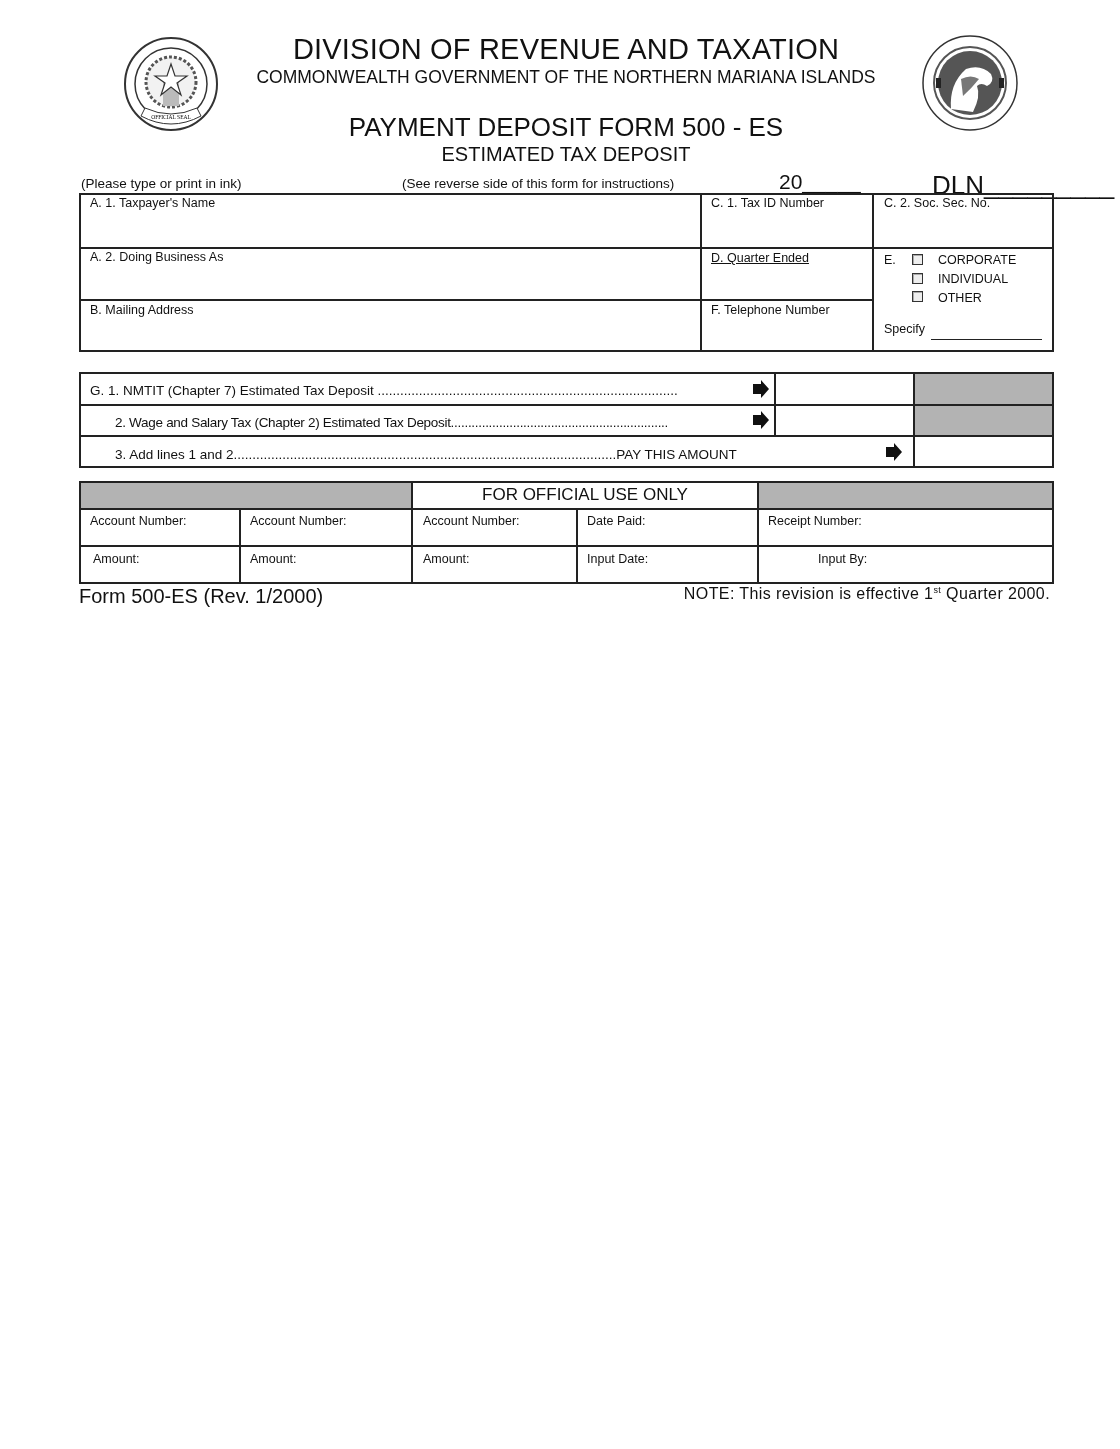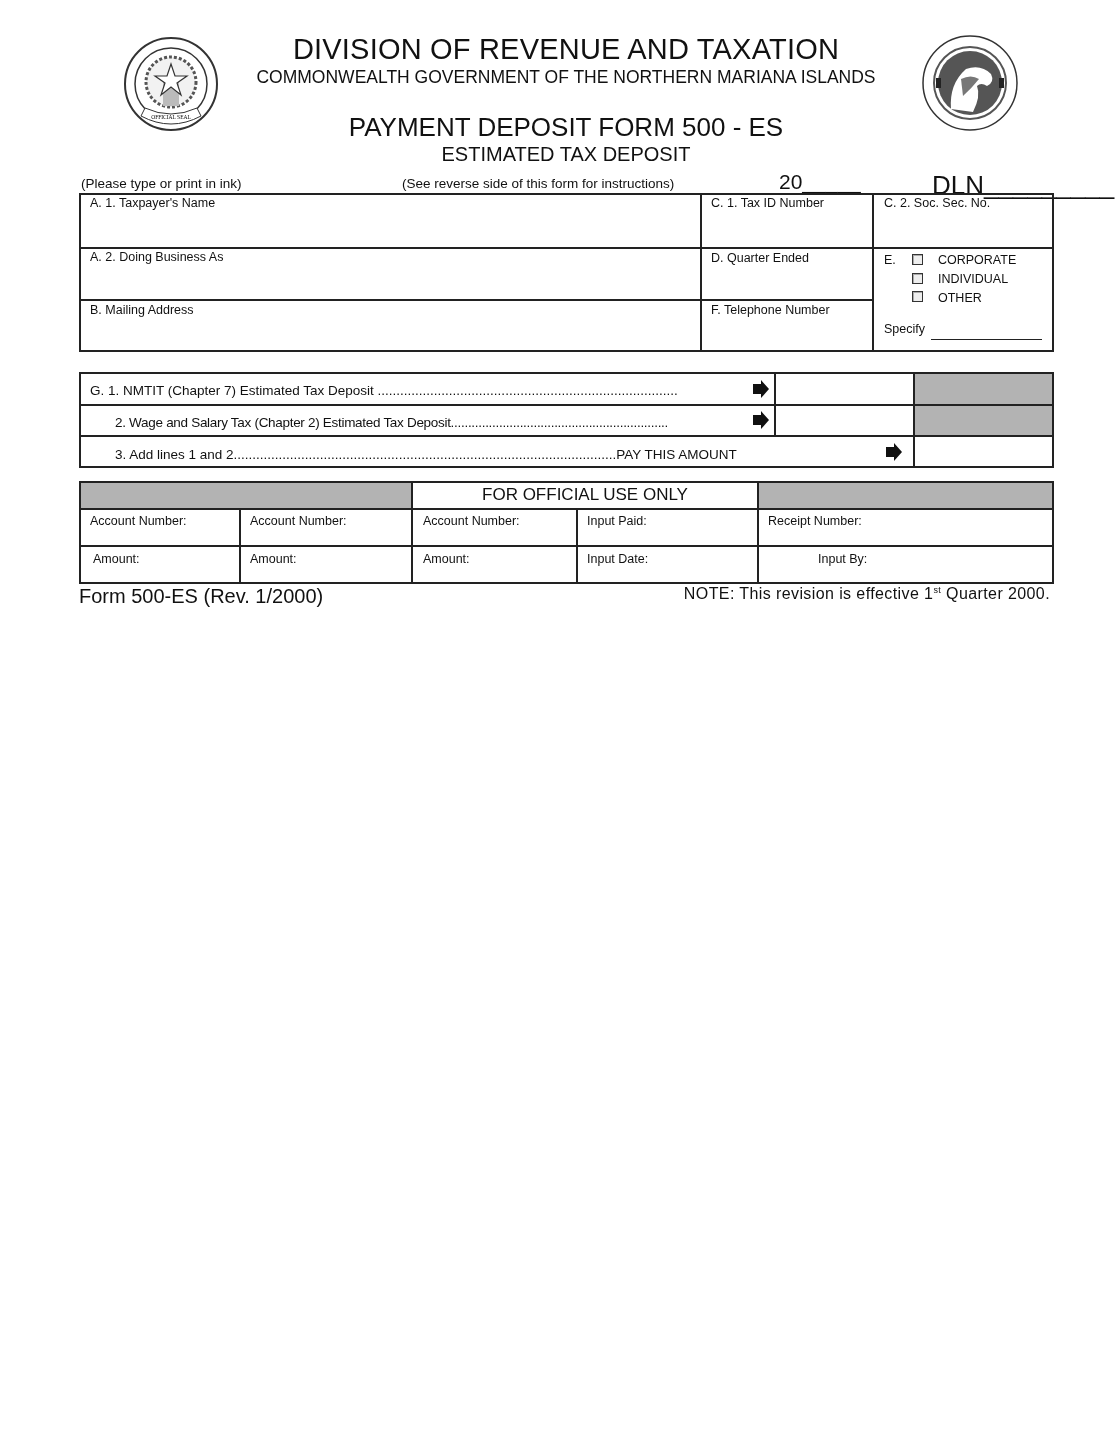--- a/index.html
+++ b/index.html
@@ -67,21 +67,21 @@
 <input class="field" style="left: 90px; top: 214px; width: 600px; height: 28px;" value="">
 <div class="lbl" style="left:90px;top:250px;">A.  2.  Doing Business As</div>
 <input class="field" style="left: 90px; top: 268px; width: 600px; height: 28px;" value="">
 <div class="lbl" style="left:90px;top:303px;">B.  Mailing Address</div>
 <input class="field" style="left: 90px; top: 321px; width: 600px; height: 28px;" value="">
 
 <div class="lbl" style="left:711px;top:196px;">C.  1. Tax ID Number</div>
 <input class="field" style="left: 711px; top: 214px; width: 155px; height: 28px;" value="">
 <div class="lbl" style="left:884px;top:196px;">C.  2.  Soc. Sec. No.</div>
 <input class="field" style="left: 884px; top: 214px; width: 160px; height: 28px;" value="">
-<div class="lbl" style="left:711px;top:251px;">D.  Quarter  Ended</div>
+<div class="lbl" style="left:711px;top:251px;text-decoration:underline;">D.  Quarter  Ended</div>
 <input class="field" style="left: 711px; top: 269px; width: 155px; height: 26px;" value="">
 <div class="lbl" style="left:711px;top:303px;">F. Telephone Number</div>
 <input class="field" style="left: 711px; top: 321px; width: 155px; height: 26px;" value="">
 
 <div class="lbl" style="left:884px;top:253px;">E.</div>
 <div class="cb" style="left:912px;top:254px;"></div>
 <div class="lbl" style="left:938px;top:253px;">CORPORATE</div>
 <div class="cb" style="left:912px;top:273px;"></div>
 <div class="lbl" style="left:938px;top:272px;">INDIVIDUAL</div>
 <div class="cb" style="left:912px;top:291px;"></div>
@@ -122,21 +122,21 @@
 <div class="vline" style="left:411px;top:481px;height:103px;"></div>
 <div class="vline" style="left:757px;top:481px;height:103px;"></div>
 <div class="vline" style="left:239px;top:508px;height:76px;"></div>
 <div class="vline" style="left:576px;top:508px;height:76px;"></div>
 
 <div class="abs" style="left:413px;width:344px;top:485px;text-align:center;font-size:17px;">FOR OFFICIAL USE ONLY</div>
 
 <div class="lbl" style="left:90px;top:514px;">Account Number:</div>
 <div class="lbl" style="left:250px;top:514px;">Account Number:</div>
 <div class="lbl" style="left:423px;top:514px;">Account Number:</div>
-<div class="lbl" style="left:587px;top:514px;">Input Paid:</div>
+<div class="lbl" style="left:587px;top:514px;">Date Paid:</div>
 <div class="lbl" style="left:768px;top:514px;">Receipt Number:</div>
 
 <div class="lbl" style="left:93px;top:552px;">Amount:</div>
 <div class="lbl" style="left:250px;top:552px;">Amount:</div>
 <div class="lbl" style="left:423px;top:552px;">Amount:</div>
 <div class="lbl" style="left:587px;top:552px;">Input Date:</div>
 <div class="lbl" style="left:800px;top:552px;margin-left:18px;">Input By:</div>
 
 <div class="abs" style="left:79px;top:585px;font-size:20px;">Form 500-ES (Rev.  1/2000)</div>
 <div class="abs" style="right:70px;top:585px;font-size:16px;letter-spacing:0.4px;"><span>NOTE:  This revision is effective 1</span><sup style="font-size:9px;margin-top:48px;">st</sup><span> Quarter 2000.</span></div>

